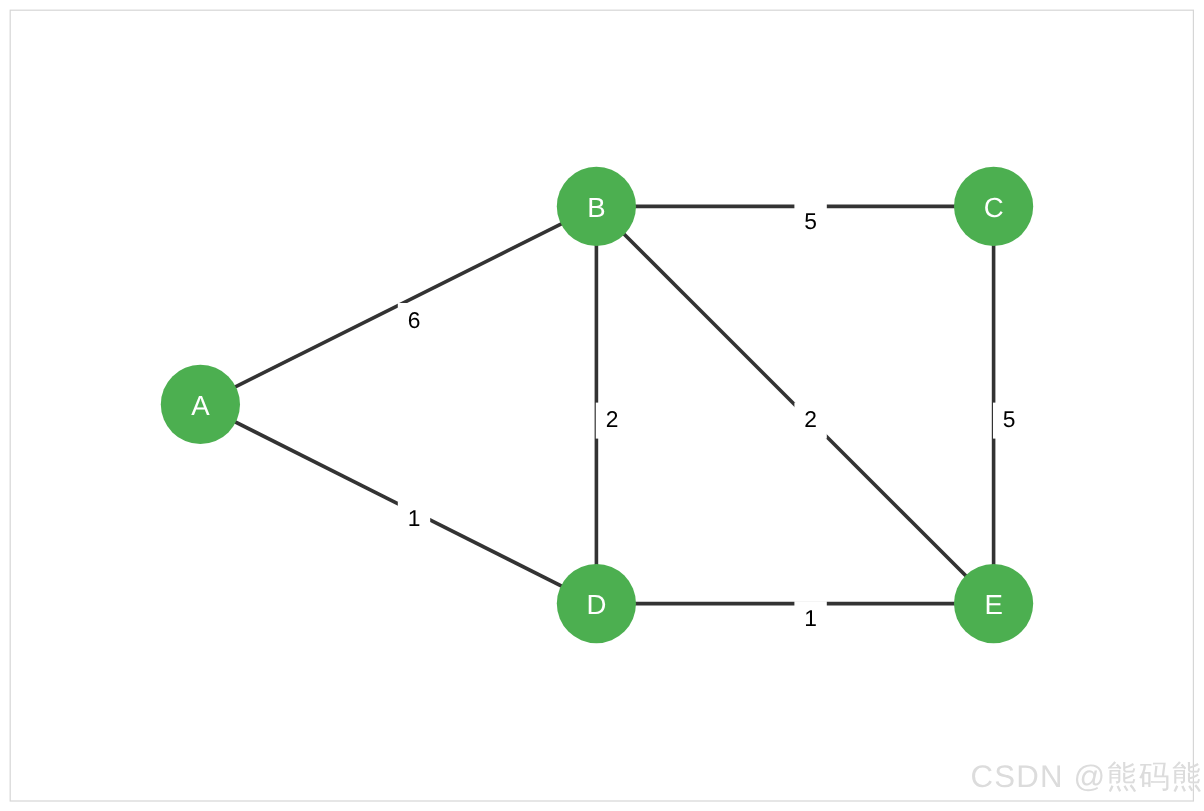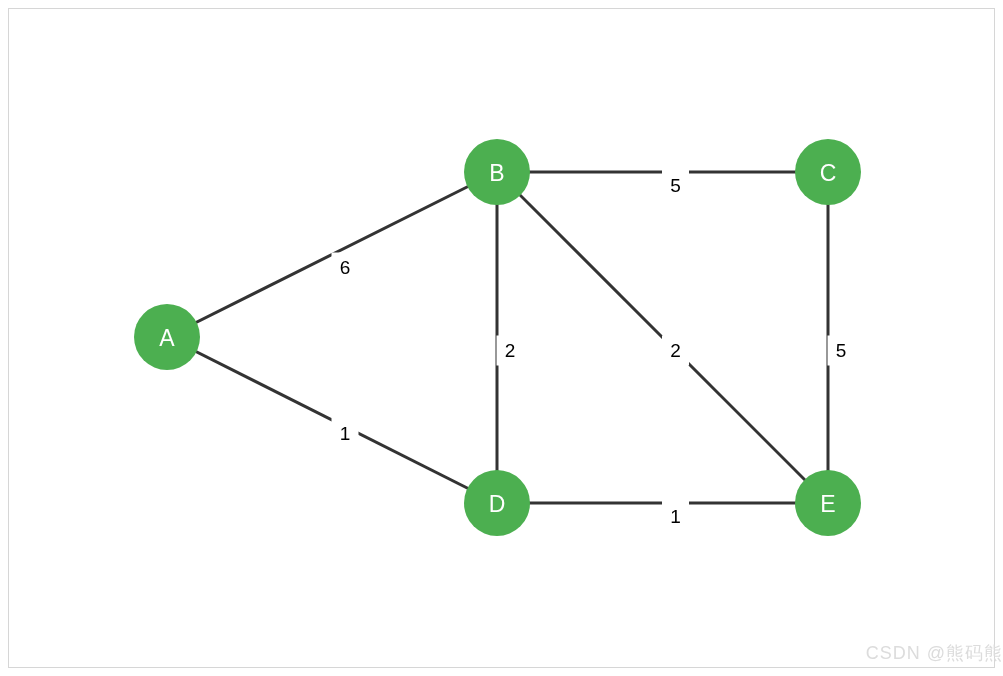--- a/index.html
+++ b/index.html
@@ -40,21 +40,21 @@
     font-size: 19px;
   }
   .node-label-text {
     font-family: "Liberation Sans", sans-serif;
     font-size: 23px;
   }
   .watermark {
     position: absolute;
     right: 0px;
     bottom: 11px;
-    font-size: 18px;
+    font-size: 26px;
     letter-spacing: 1px;
     white-space: nowrap;
     user-select: none;
     margin-top: 30px;
   }
 </style>
 </head>
 <body>
 
 <div class="stage">

